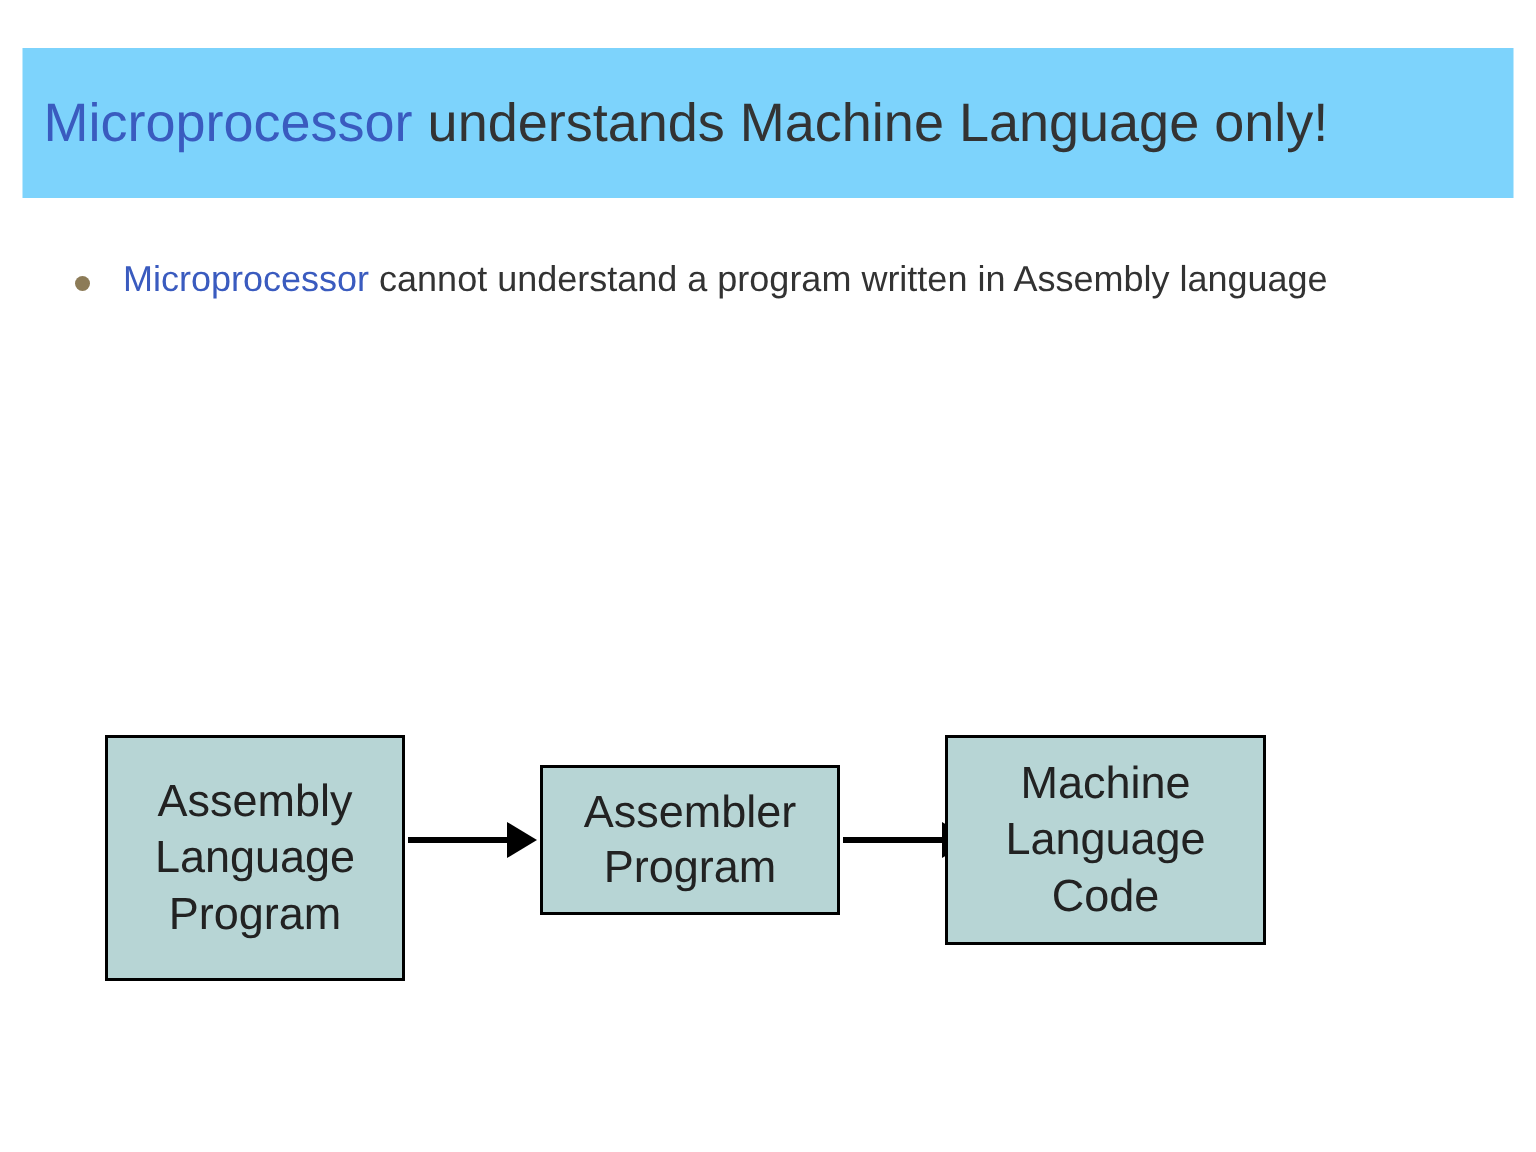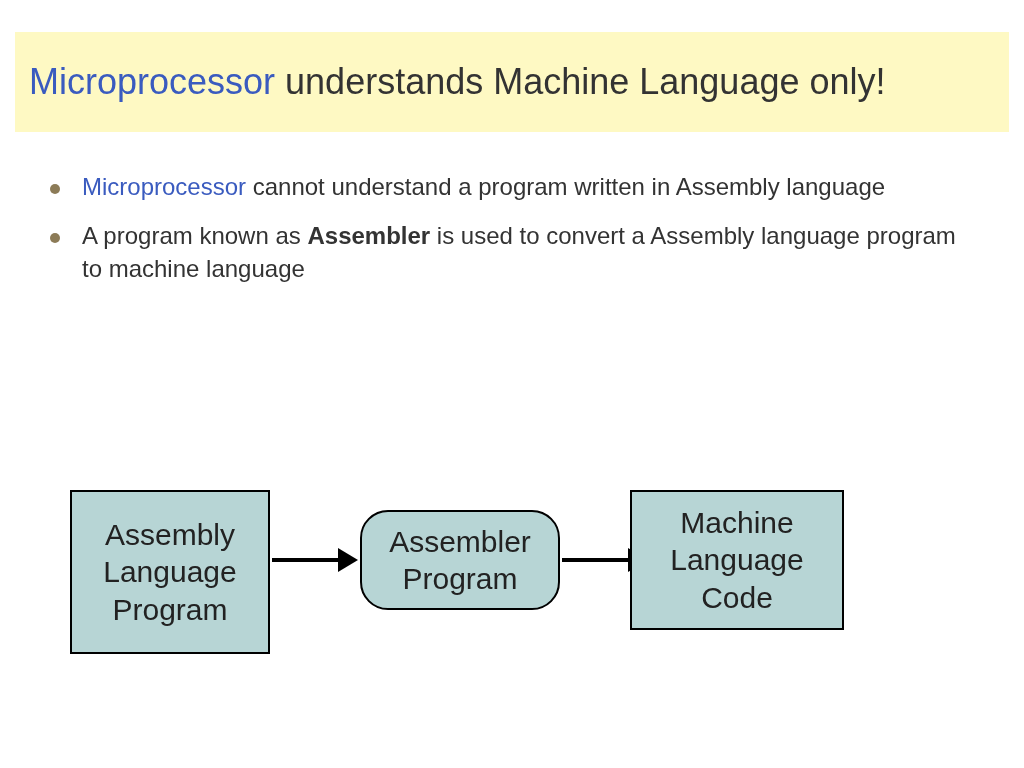--- a/index.html
+++ b/index.html
@@ -10,21 +10,21 @@
     font-family: Arial, Helvetica, sans-serif;
     overflow: hidden;
     position: relative;
   }
   .title-band {
     position: absolute;
     left: 15px;
     top: 32px;
     width: 994px;
     height: 100px;
-    background: #fef9c3;
+    background: #7dd3fc;
     display: flex;
     align-items: center;
     padding: 0 14px;
   }
   .title-text {
     font-size: 36px;
     color: #333333;
     white-space: nowrap;
   }
   .title-highlight { color: #3a5bbf; }
@@ -69,21 +69,21 @@
     display: flex;
     align-items: center;
     justify-content: center;
     text-align: center;
     font-size: 30px;
     line-height: 1.25;
     color: #222222;
     padding: 8px 12px;
   }
   .box1 { left: 0; top: 0; width: 200px; height: 164px; }
-  .box2 { left: 290px; top: 20px; width: 200px; height: 100px; border-radius: 28px; }
+  .box2 { left: 290px; top: 20px; width: 200px; height: 100px; }
   .box3 { left: 560px; top: 0; width: 214px; height: 140px; }
   .arrow {
     position: absolute;
     top: 62px;
     height: 16px;
   }
   .arrow-line {
     position: absolute;
     top: 6px;
     left: 0;
@@ -113,26 +113,20 @@
   </div>
 </div>
 
 <div class="bullets">
   <div class="bullet">
     <div class="bullet-dot"></div>
     <div class="bullet-text">
       <span class="bullet-highlight">Microprocessor</span><span> cannot understand a program written in Assembly language</span>
     </div>
   </div>
-  <div class="bullet">
-    <div class="bullet-dot"></div>
-    <div class="bullet-text">
-      <span>A program known as </span><span class="bullet-bold">Assembler</span><span> is used to convert a Assembly language program to machine language</span>
-    </div>
-  </div>
 </div>
 
 <div class="diagram">
   <div class="box box1">Assembly Language Program</div>
   <div class="arrow arrow1">
     <div class="arrow-line"></div>
     <div class="arrow-head"></div>
   </div>
   <div class="box box2">Assembler Program</div>
   <div class="arrow arrow2">

